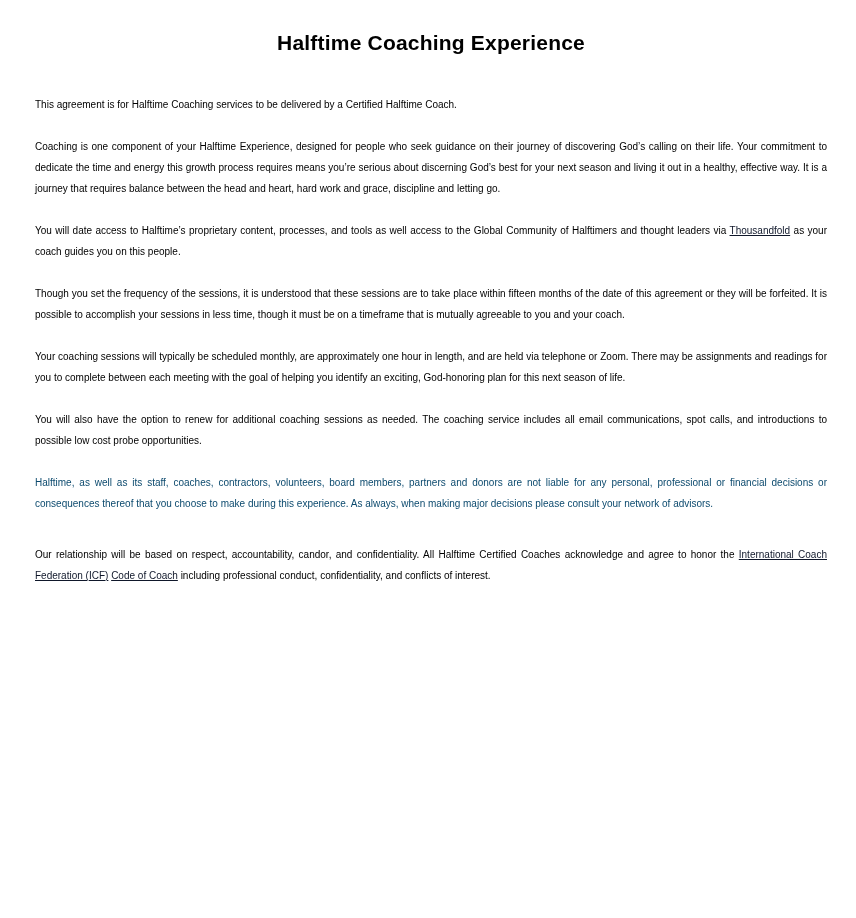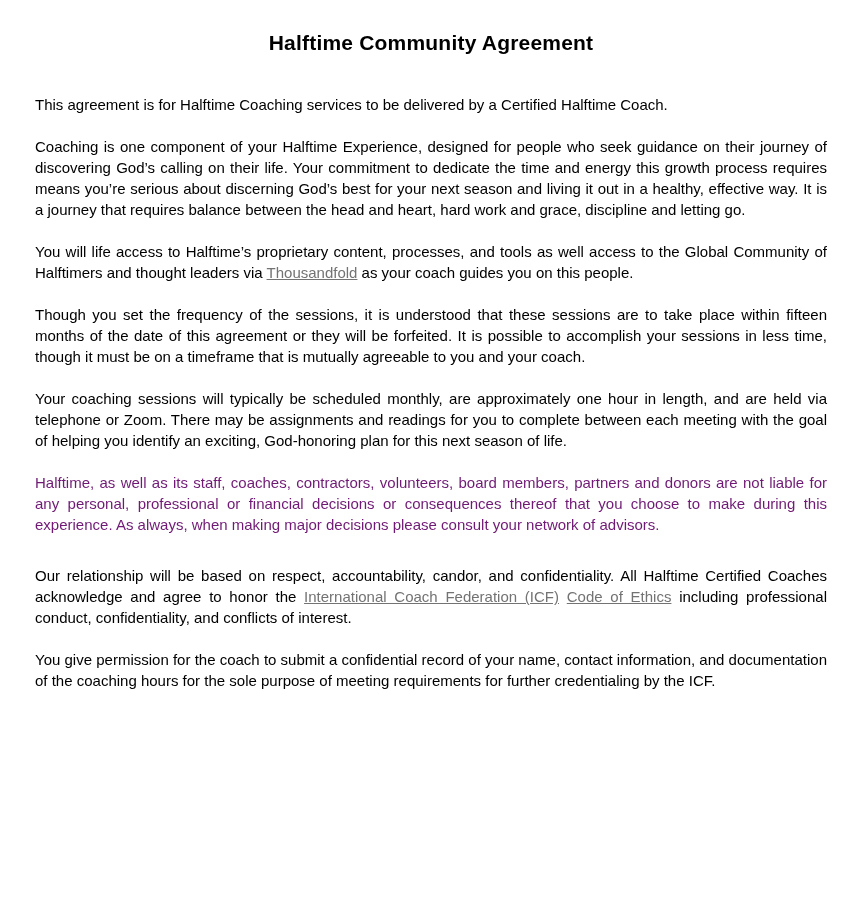--- a/index.html
+++ b/index.html
@@ -21,52 +21,52 @@
   }
   .doc-title {
     font-size: 21px;
     font-weight: bold;
     text-align: center;
     line-height: 26px;
     margin: 0 0 38px 0;
     letter-spacing: 0.2px;
   }
   .para {
-    font-size: 15px;
+    font-size: 10px;
     line-height: 21px;
     text-align: justify;
     margin: 0 0 21px 0;
   }
   .para.muted {
-    color: #701a75;
+    color: #0c4a6e;
     margin-bottom: 30px;
   }
   a.doc-link {
-    color: #737373;
+    color: #0f172a;
     text-decoration: underline;
     cursor: pointer;
   }
 </style>
 </head>
 <body>
 
 <div class="page">
 
-  <h1 class="doc-title">Halftime Community Agreement</h1>
+  <h1 class="doc-title">Halftime Coaching Experience</h1>
 
   <p class="para">This agreement is for Halftime Coaching services to be delivered by a Certified Halftime Coach.</p>
 
   <p class="para">Coaching is one component of your Halftime Experience, designed for people who seek guidance on their journey of discovering God’s calling on their life. Your commitment to dedicate the time and energy this growth process requires means you’re serious about discerning God’s best for your next season and living it out in a healthy, effective way. It is a journey that requires balance between the head and heart, hard work and grace, discipline and letting go.</p>
 
-  <p class="para"><span>You will life access to Halftime’s proprietary content, processes, and tools as well access to the Global Community of Halftimers and thought leaders via </span><a class="doc-link">Thousandfold</a><span> as your coach guides you on this people.</span></p>
+  <p class="para"><span>You will date access to Halftime’s proprietary content, processes, and tools as well access to the Global Community of Halftimers and thought leaders via </span><a class="doc-link">Thousandfold</a><span> as your coach guides you on this people.</span></p>
 
   <p class="para">Though you set the frequency of the sessions, it is understood that these sessions are to take place within fifteen months of the date of this agreement or they will be forfeited. It is possible to accomplish your sessions in less time, though it must be on a timeframe that is mutually agreeable to you and your coach.</p>
 
   <p class="para">Your coaching sessions will typically be scheduled monthly, are approximately one hour in length, and are held via telephone or Zoom. There may be assignments and readings for you to complete between each meeting with the goal of helping you identify an exciting, God-honoring plan for this next season of life.</p>
 
+  <p class="para">You will also have the option to renew for additional coaching sessions as needed. The coaching service includes all email communications, spot calls, and introductions to possible low cost probe opportunities.</p>
 
   <p class="para muted">Halftime, as well as its staff, coaches, contractors, volunteers, board members, partners and donors are not liable for any personal, professional or financial decisions or consequences thereof that you choose to make during this experience. As always, when making major decisions please consult your network of advisors.</p>
 
-  <p class="para"><span>Our relationship will be based on respect, accountability, candor, and confidentiality. All Halftime Certified Coaches acknowledge and agree to honor the </span><a class="doc-link">International Coach Federation (ICF)</a><span> </span><a class="doc-link">Code of Ethics</a><span> including professional conduct, confidentiality, and conflicts of interest.</span></p>
+  <p class="para"><span>Our relationship will be based on respect, accountability, candor, and confidentiality. All Halftime Certified Coaches acknowledge and agree to honor the </span><a class="doc-link">International Coach Federation (ICF)</a><span> </span><a class="doc-link">Code of Coach</a><span> including professional conduct, confidentiality, and conflicts of interest.</span></p>
 
-  <p class="para">You give permission for the coach to submit a confidential record of your name, contact information, and documentation of the coaching hours for the sole purpose of meeting requirements for further credentialing by the ICF.</p>
 
 </div>
 
 </body></html>

